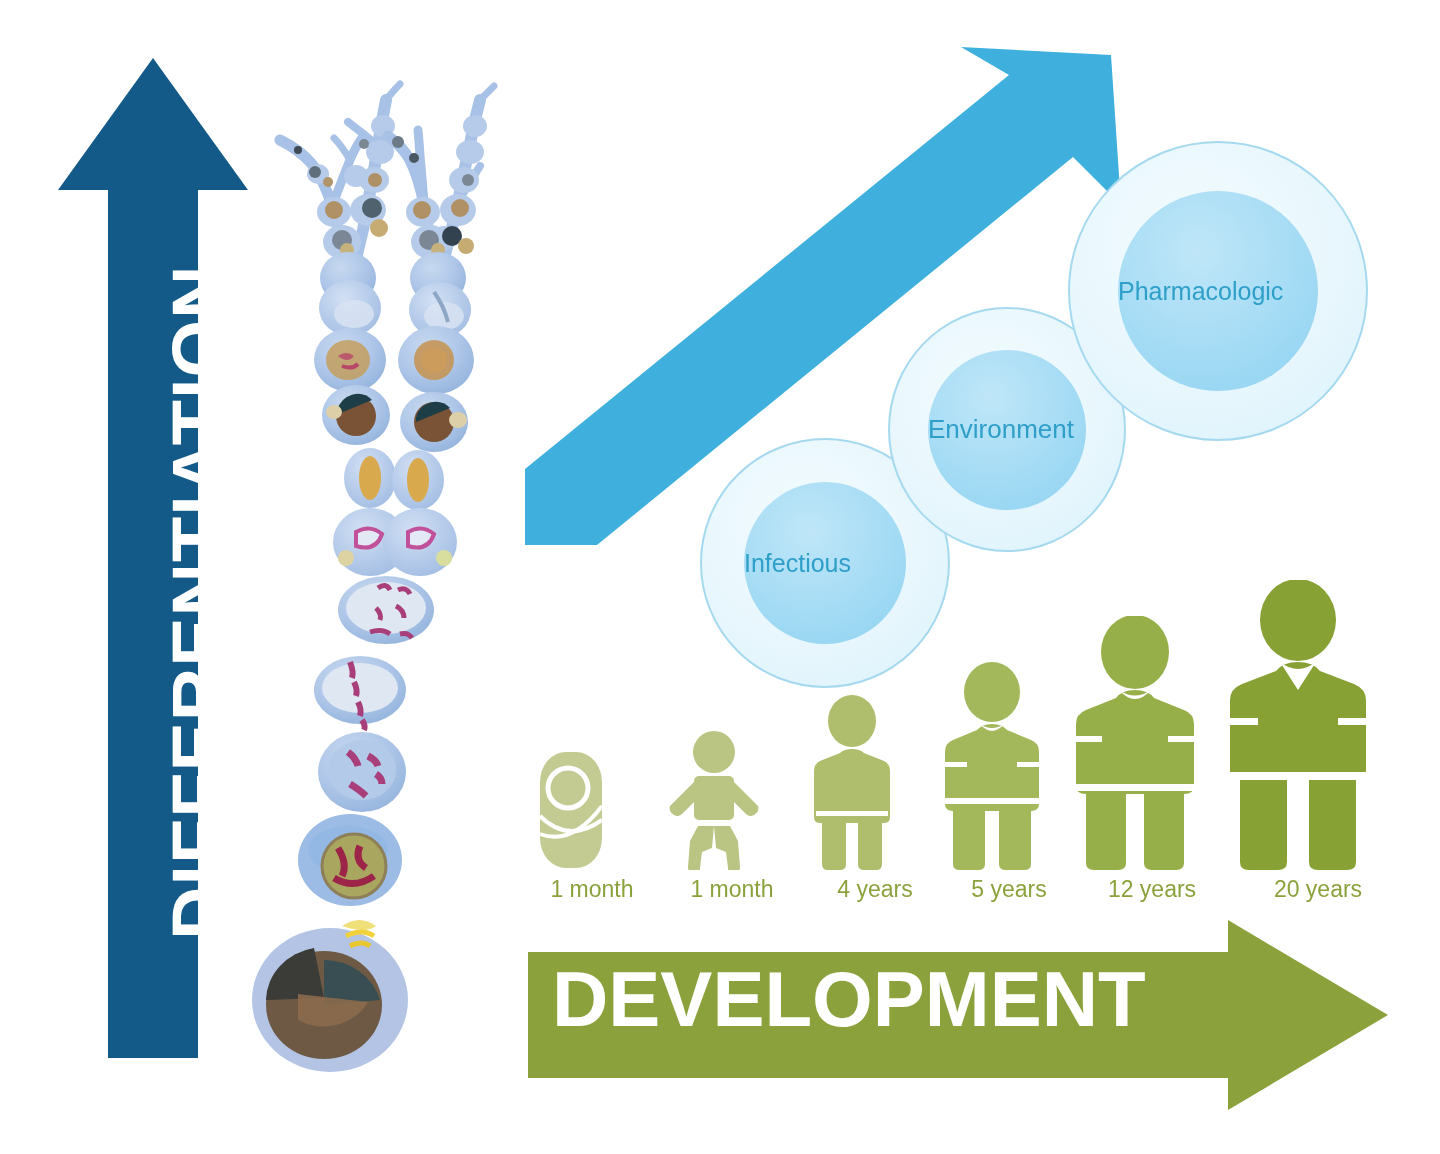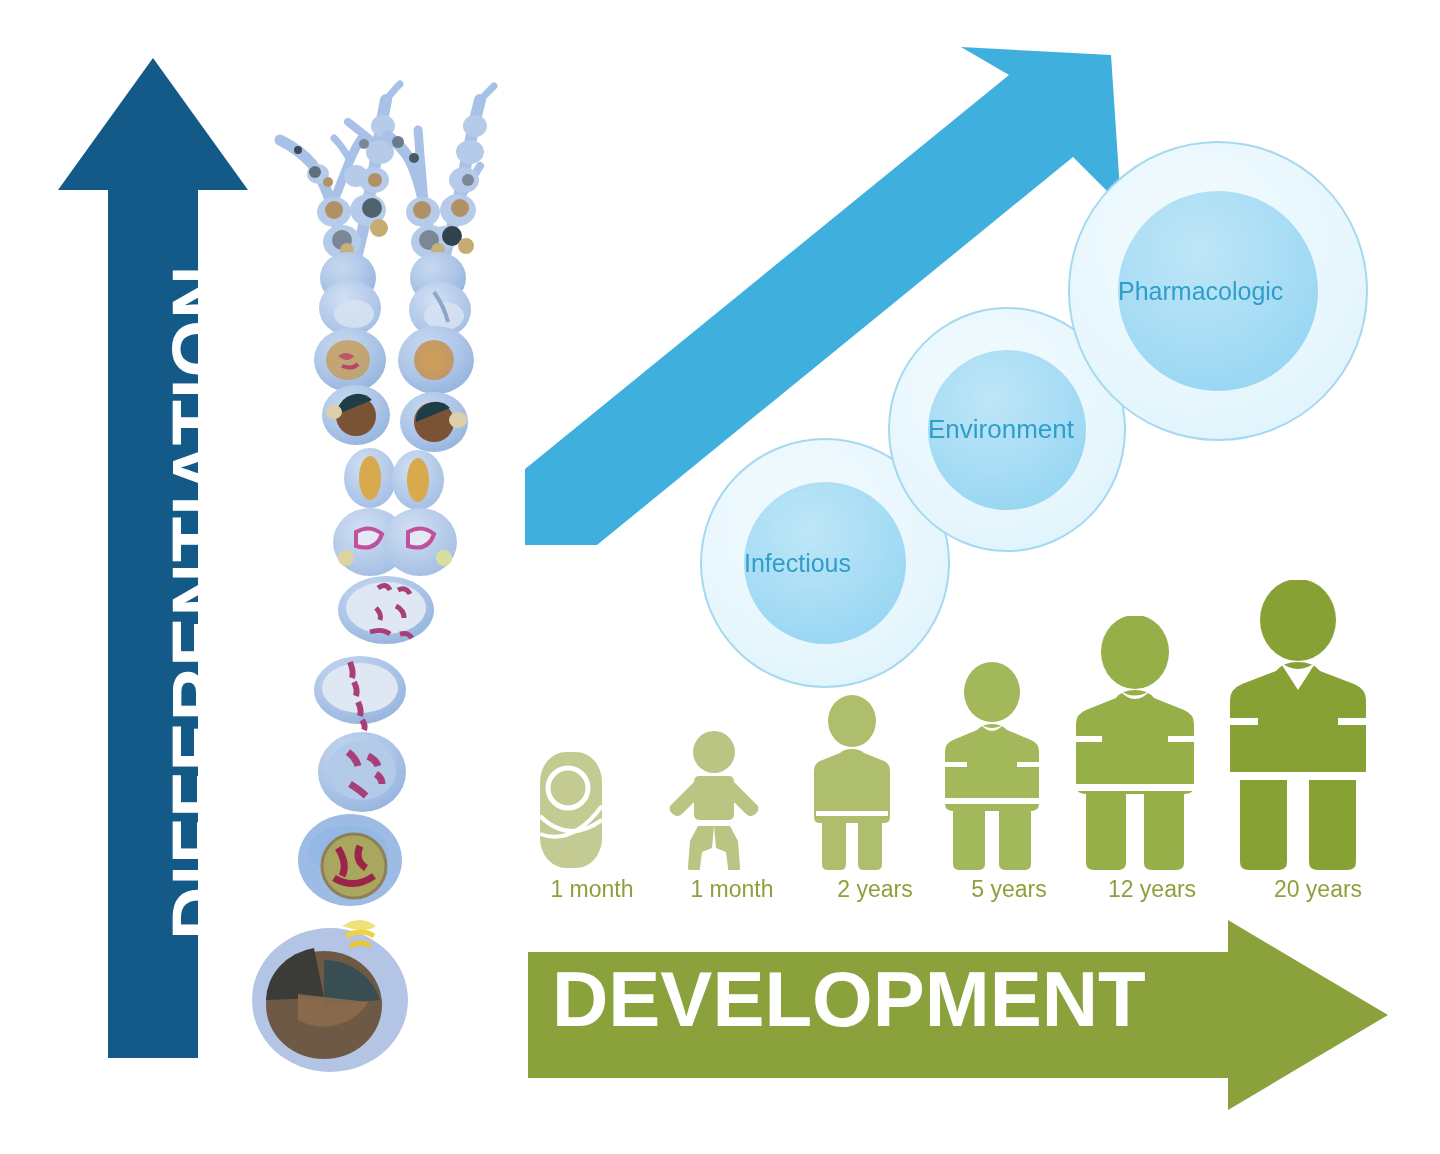--- a/index.html
+++ b/index.html
@@ -484,21 +484,21 @@
         <rect x="110" y="138" width="28" height="7" fill="#ffffff"></rect>
         <rect x="2" y="192" width="136" height="8" fill="#ffffff"></rect>
         <path d="M12 200 l47 0 l0 82 q0 8 -9 8 l-29 0 q-9 0 -9 -8 z" fill="#87a134"></path>
         <path d="M81 200 l47 0 l0 82 q0 8 -9 8 l-29 0 q-9 0 -9 -8 z" fill="#87a134"></path>
       </svg>
     </div>
   </div>
 
   <div class="age-label" style="left:528px; width:128px;">1 month</div>
   <div class="age-label" style="left:668px; width:128px;">1 month</div>
-  <div class="age-label" style="left:814px; width:122px;">2 years</div>
+  <div class="age-label" style="left:814px; width:122px;">4 years</div>
   <div class="age-label" style="left:948px; width:122px;">5 years</div>
   <div class="age-label" style="left:1086px; width:132px;">12 years</div>
   <div class="age-label" style="left:1252px; width:132px;">20 years</div>
 
   <div id="dev-arrow">
     <svg width="860" height="190" viewBox="0 0 860 190" xmlns="http://www.w3.org/2000/svg">
       <polygon points="0,32 700,32 700,0 860,95 700,190 700,158 0,158" fill="#8ba23c"></polygon>
     </svg>
   </div>
   <div id="dev-label">

